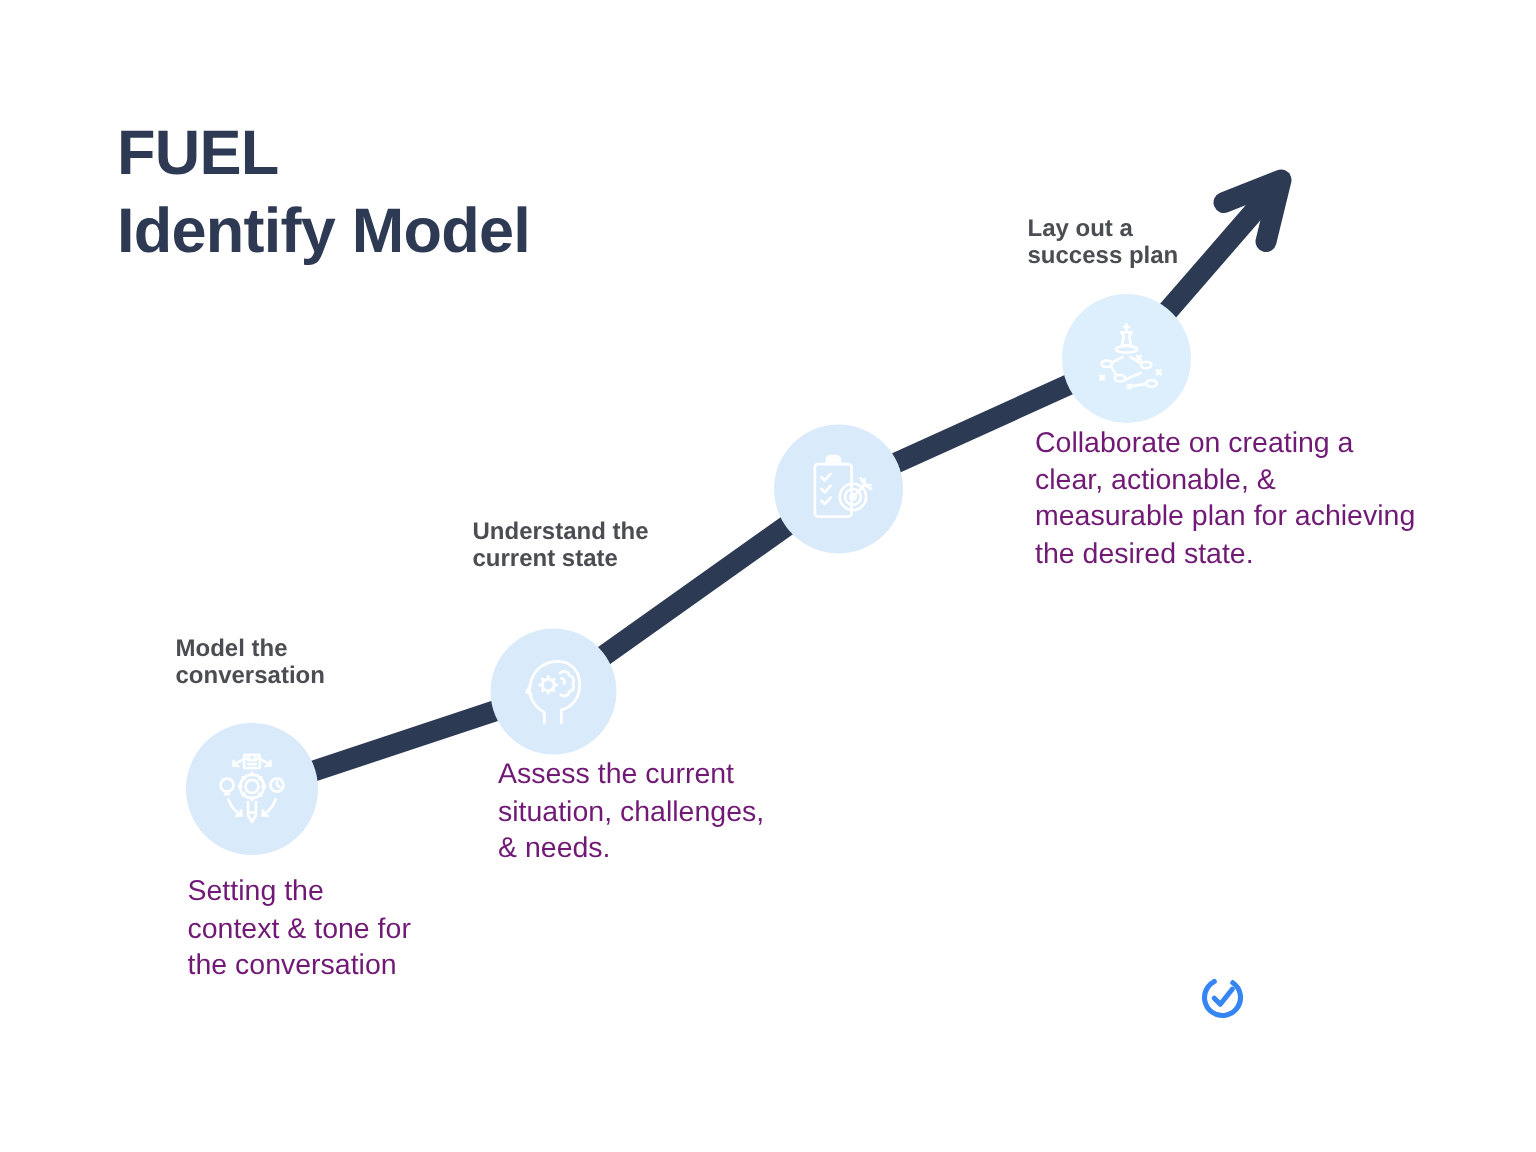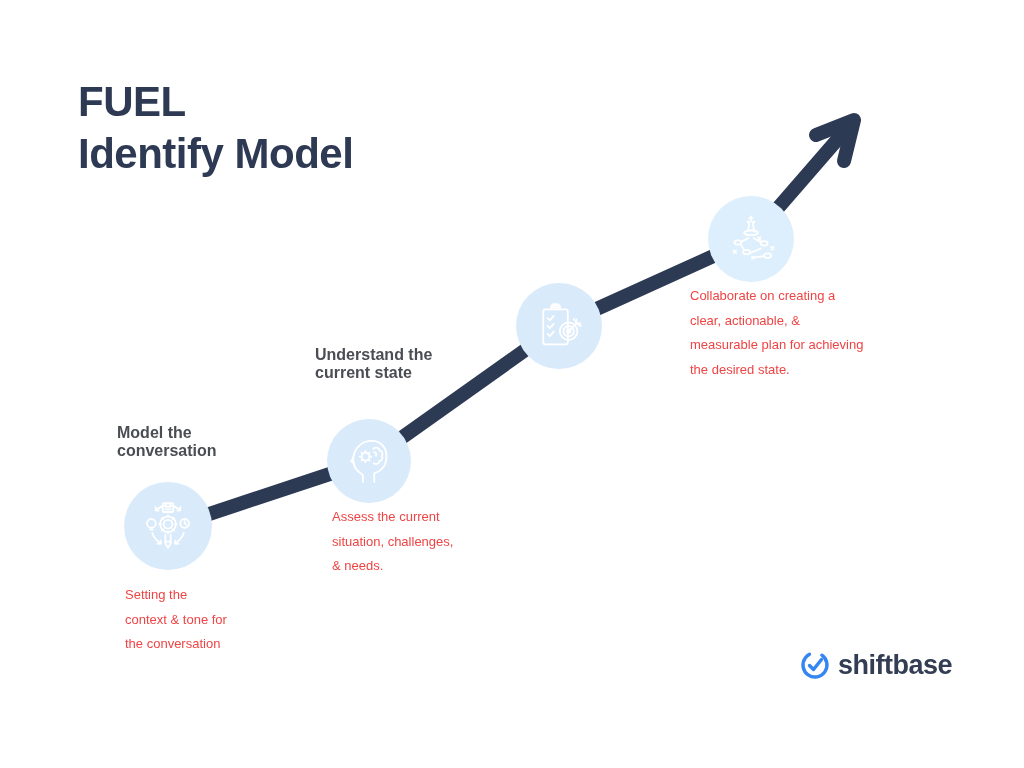--- a/index.html
+++ b/index.html
@@ -31,22 +31,22 @@
   .step-heading {
     position: absolute; font-size: 16px; font-weight: bold; line-height: 17.5px;
     color: #4a4d52; white-space: pre-line;
   }
   .h1 { left: 117px; top: 424px; }
   .h2 { left: 315px; top: 346px; }
   .h3 { left: 515px; top: 234px; }
   .h4 { left: 685px; top: 144px; }
 
   .step-description {
-    position: absolute; font-size: 13px; font-weight: normal; line-height: 24.5px;
-    color: #ef4444; white-space: pre-line;
+    position: absolute; font-size: 19px; font-weight: normal; line-height: 24.5px;
+    color: #701a75; white-space: pre-line;
   }
   .b1 { left: 125px; top: 583px; width: 180px; }
   .b2 { left: 332px; top: 505px; width: 195px; }
   .b3 { left: 515px; top: 379px; width: 185px; }
   .b4 { left: 690px; top: 284px; width: 260px; }
 
   .logo {
     position: absolute; left: 799px; top: 649px;
     display: flex; align-items: center; gap: 7px;
   }
@@ -150,20 +150,22 @@
       <circle cx="43" cy="38" r="10"></circle>
       <circle cx="43" cy="38" r="6"></circle>
       <circle cx="43" cy="38" r="2"></circle>
 
       <line x1="43" y1="38" x2="52" y2="29"></line>
       <polyline points="52,24.5 52,29 56.5,29"></polyline>
       <polyline points="49,24 52,29 57,32"></polyline>
     </svg>
   </div>
 
+  <div class="step-heading h4">Lay out a
+success plan</div>
   <div class="step-circle c4">
     <svg class="step-icon" viewBox="0 0 64 64" fill="none" stroke="#ffffff" stroke-width="1.7" stroke-linecap="round" stroke-linejoin="round">
 
       <line x1="32" y1="6" x2="32" y2="10"></line>
       <line x1="30" y1="8" x2="34" y2="8"></line>
       <path d="M28 12 L36 12 L34 15 L35.5 22 L28.5 22 L30 15 Z"></path>
       <ellipse cx="32" cy="25" rx="8" ry="2.5"></ellipse>
 
       <ellipse cx="17" cy="36" rx="4" ry="2.5"></ellipse>
       <ellipse cx="47" cy="37" rx="4" ry="2.5"></ellipse>
@@ -185,16 +187,15 @@
   <div class="step-description b4">Collaborate on creating a
 clear, actionable, &amp;
 measurable plan for achieving
 the desired state.</div>
 
   <div class="logo">
     <svg width="32" height="32" viewBox="0 0 32 32" fill="none" stroke="#3585f2" stroke-width="3.4" stroke-linecap="round" stroke-linejoin="round">
       <circle cx="16" cy="16" r="12" stroke-dasharray="62 14" transform="rotate(-55 16 16)"></circle>
       <polyline points="10.5,16.5 14.5,20.5 22.5,10.5"></polyline>
     </svg>
-    <span class="logo-text">shiftbase</span>
   </div>
 
 </div>
 
 </body></html>

